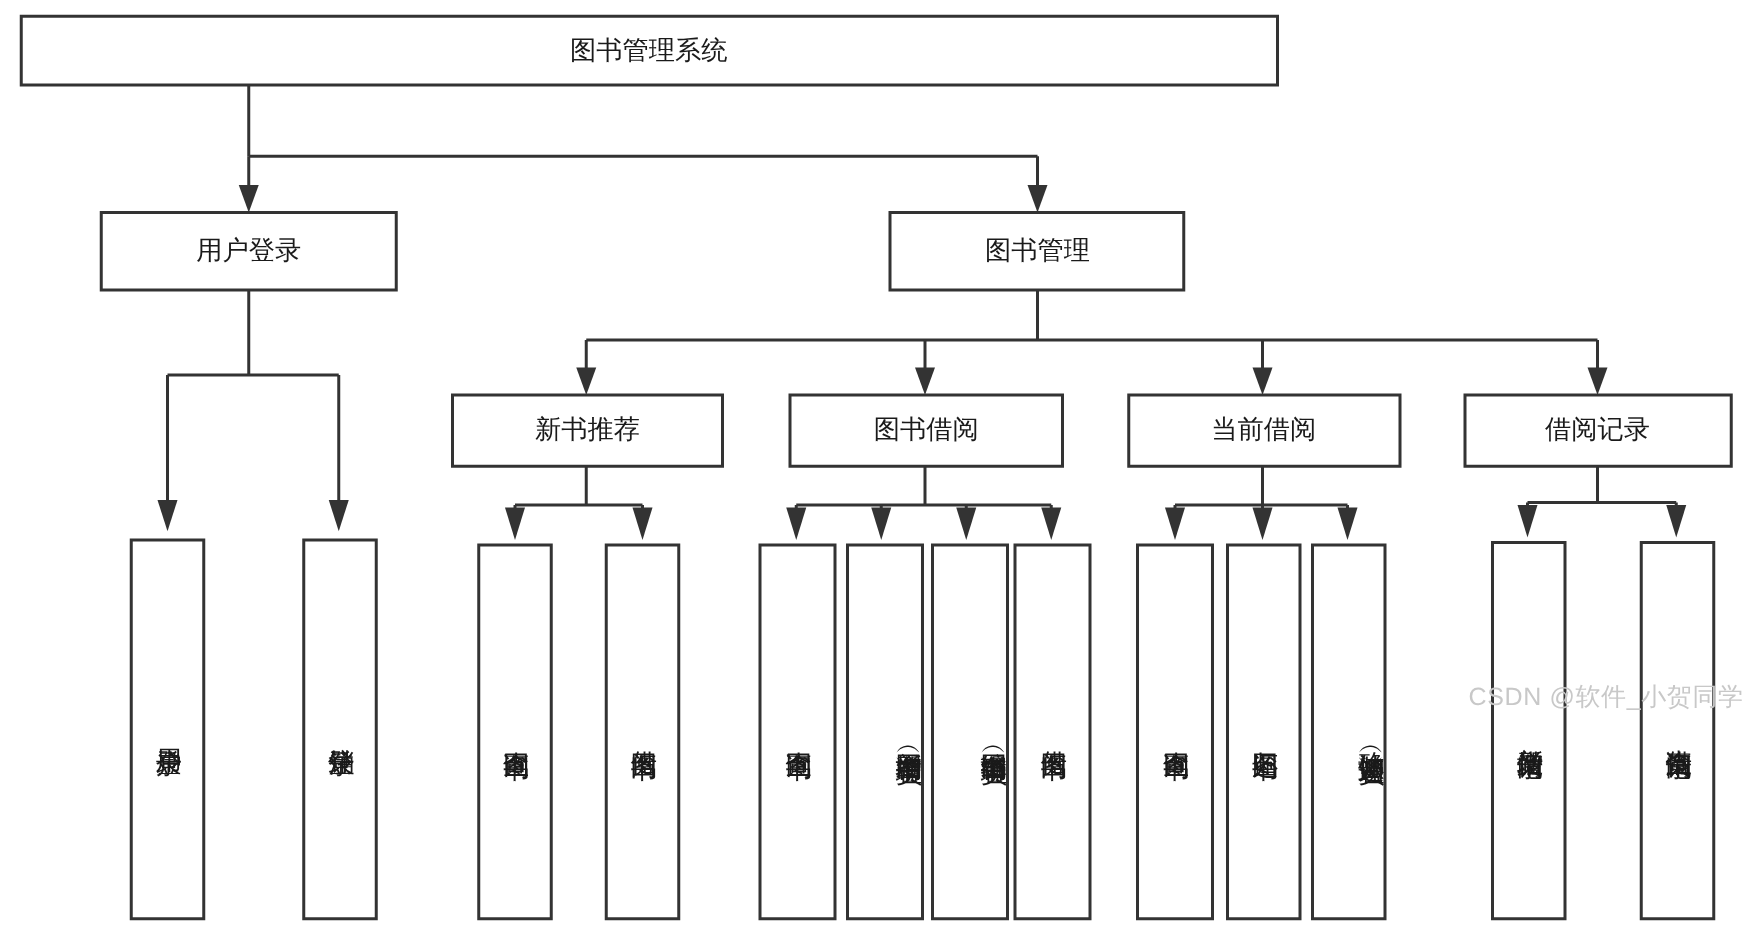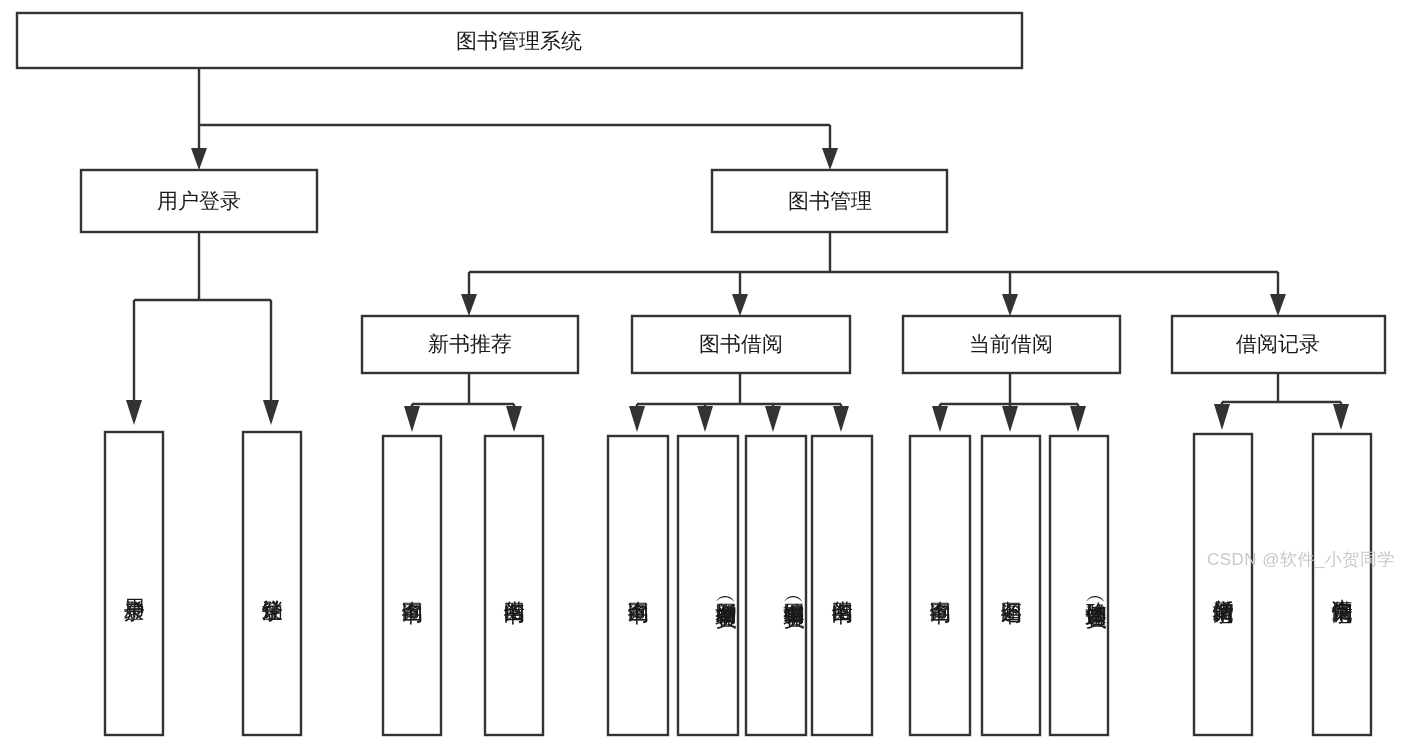--- a/index.html
+++ b/index.html
@@ -68,21 +68,21 @@
     user-select: none;
   }
   .vlabel.centered {
     align-items: center;
   }
   .watermark {
     position: absolute;
     right: 10px;
     bottom: 6px;
     font-family: "Liberation Sans", "DejaVu Sans", sans-serif;
-    font-size: 17px;
+    font-size: 20px;
     color: #c8c8c8;
     letter-spacing: 0.5px;
     white-space: nowrap;
     user-select: none;
   }
 </style>
 </head>
 <body>
 
 <div id="diagram-root">

